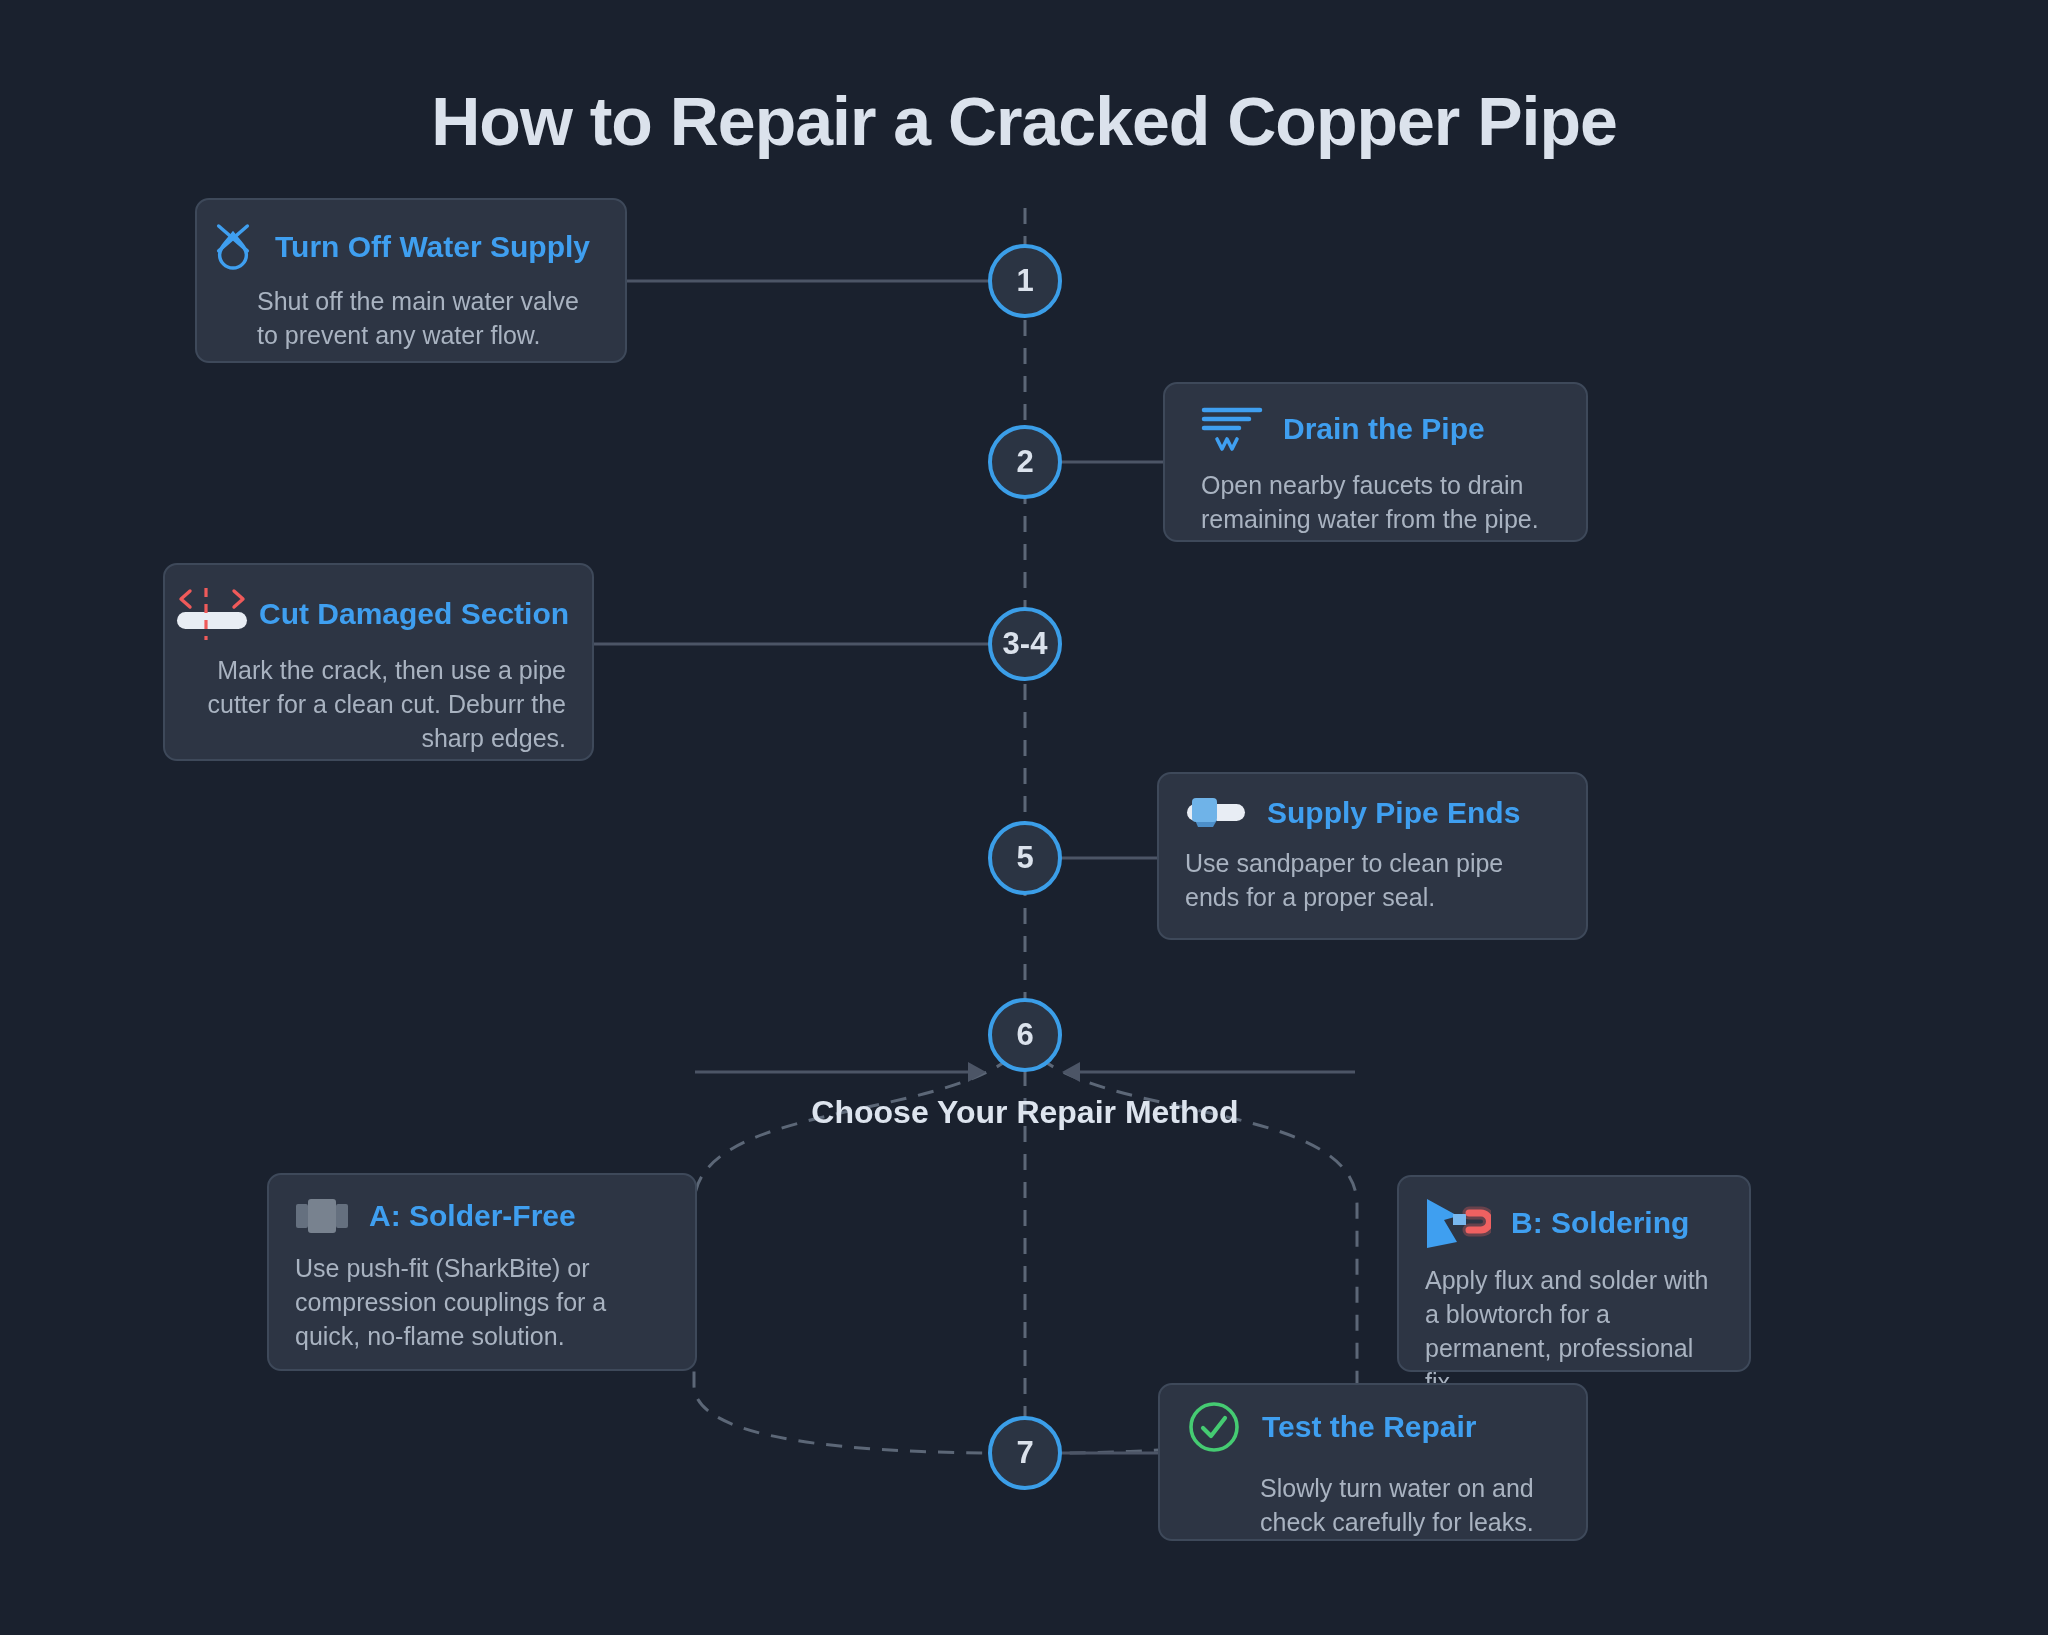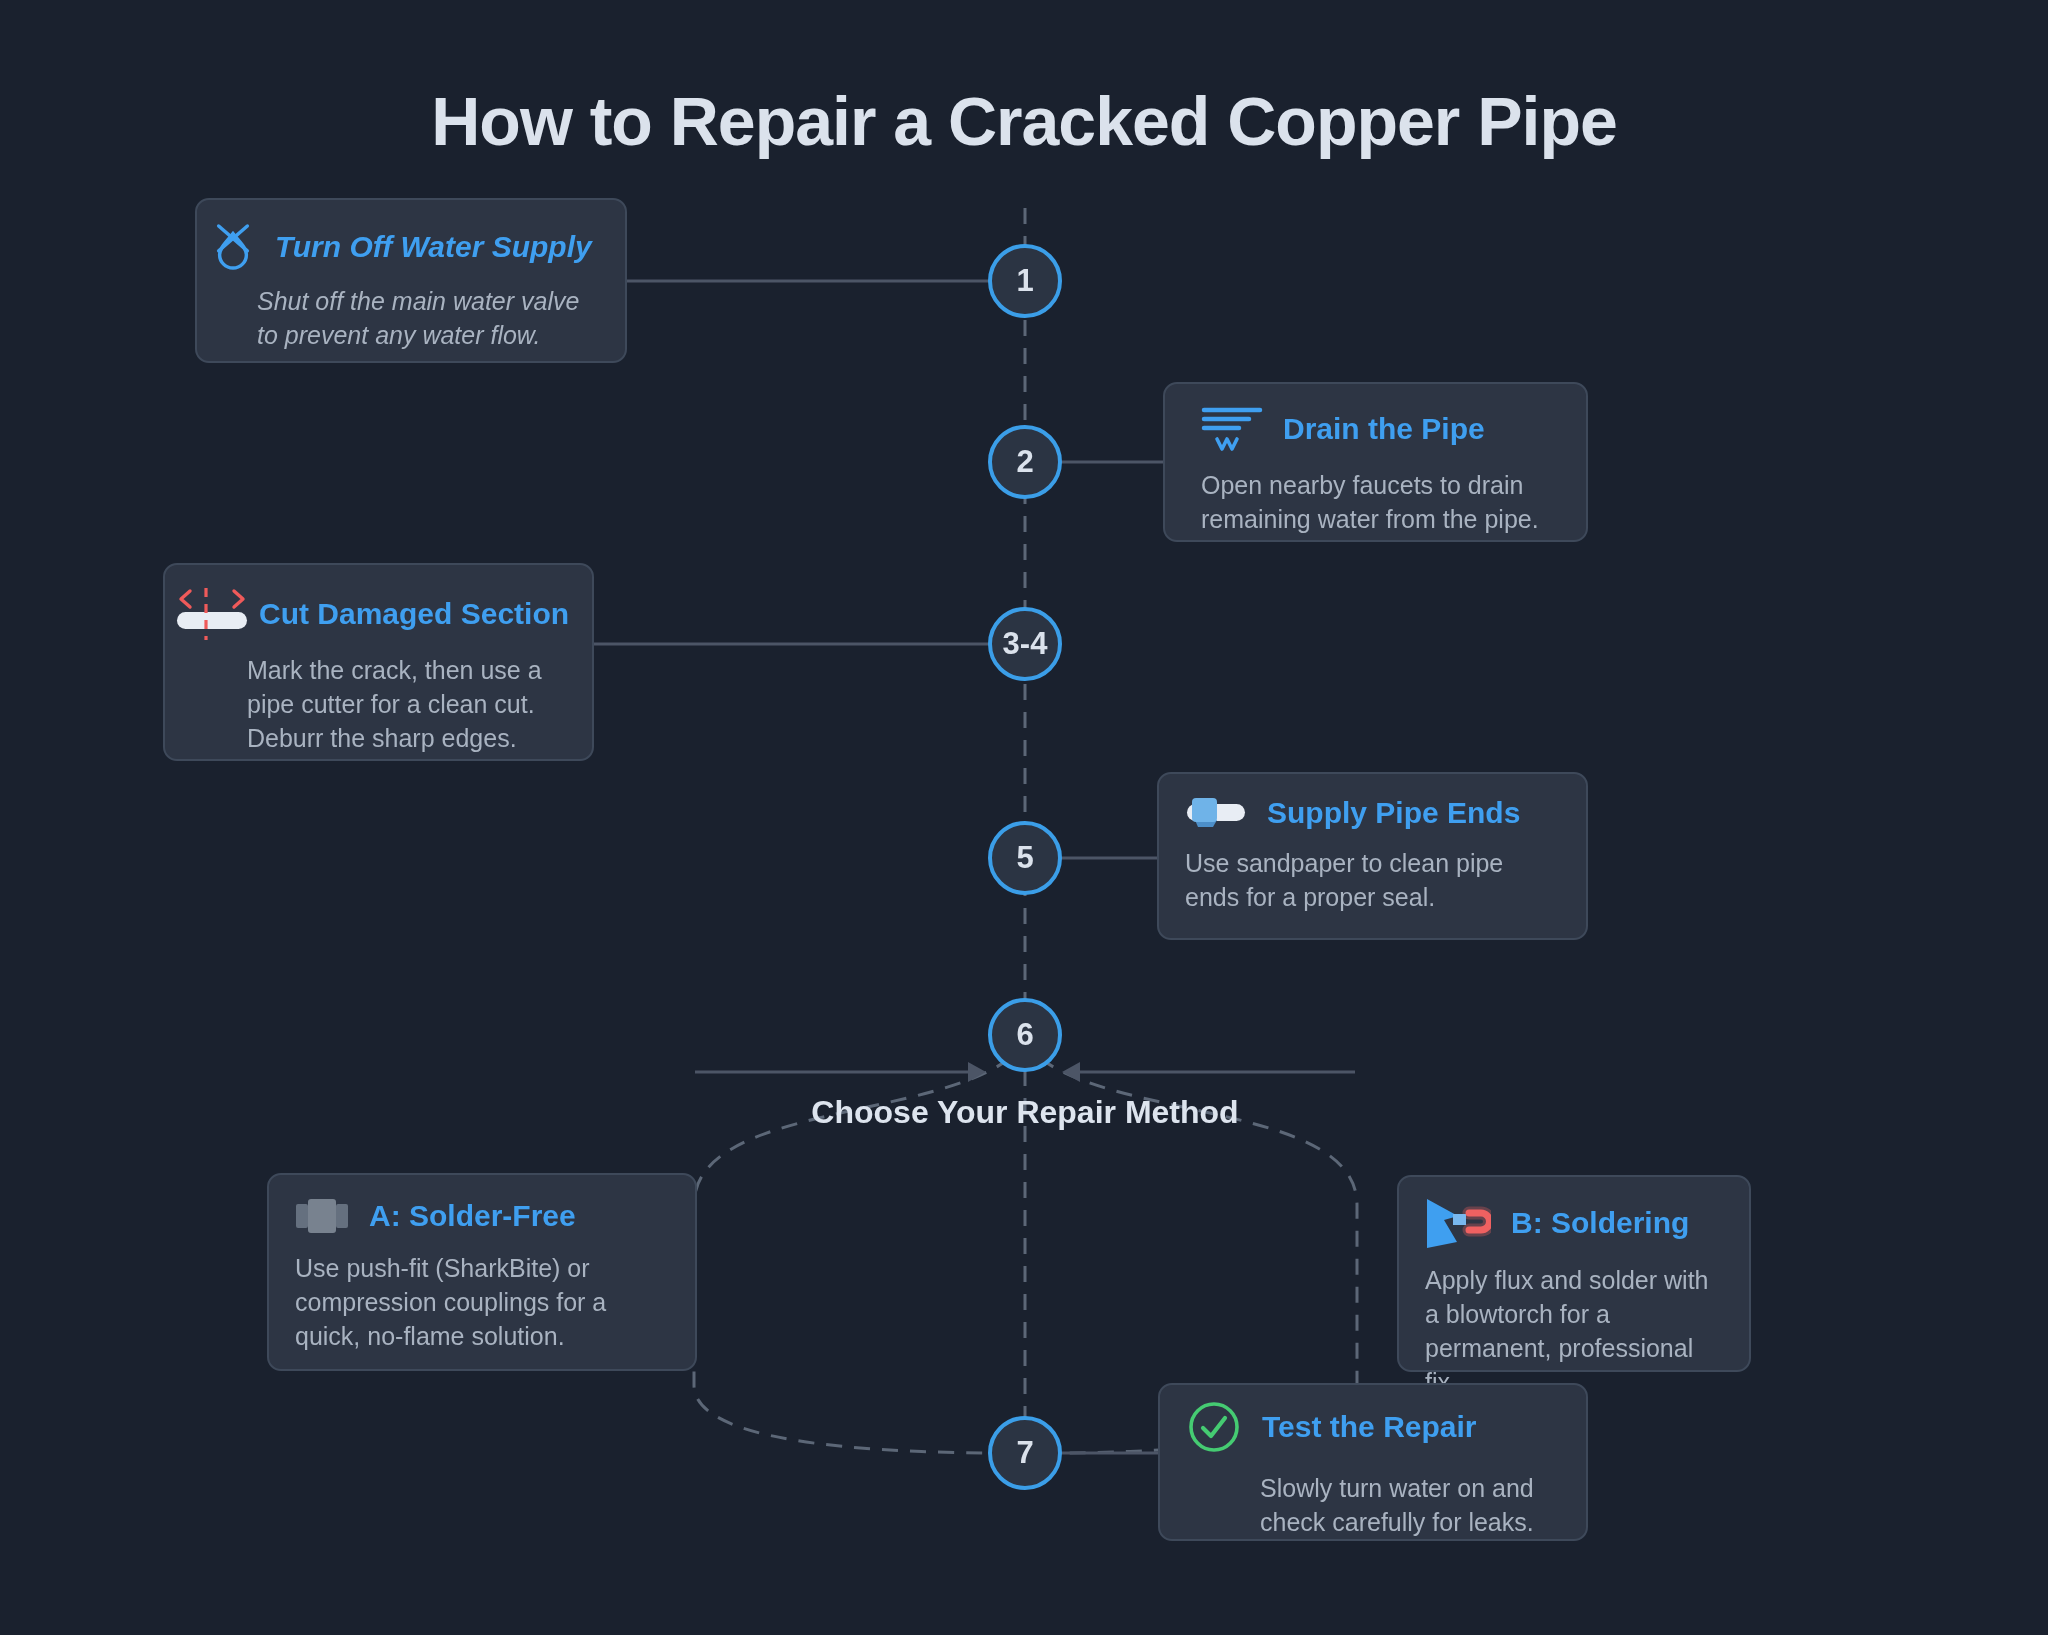--- a/index.html
+++ b/index.html
@@ -19,26 +19,26 @@
   }
   .card{
     position:absolute;box-sizing:border-box;
     background:#2d3544;border:2px solid #3e495a;border-radius:14px;
     padding:20px 26px;
   }
   .card-header{display:flex;align-items:center;gap:20px;}
   .icon{flex:0 0 auto;display:flex;align-items:center;}
   .card-title{color:#3f9ff0;font-weight:bold;font-size:30px;white-space:nowrap;}
   .card-desc{color:#a9b3c1;font-size:25px;line-height:34px;margin-top:14px;}
-  .c1{left:195px;top:198px;width:432px;height:165px;font-style:italic;}
+  .c1{left:195px;top:198px;width:432px;height:165px;}
   .c1 .card-desc{margin-left:34px;margin-top:10px;}
   .c1 .card-header{margin-left:-12px;}
   .c2{left:1163px;top:382px;width:425px;height:160px;padding-left:36px;}
   .c34{left:163px;top:563px;width:431px;height:198px;}
-  .c34 .card-desc{margin-left:56px;margin-top:10px;}
+  .c34 .card-desc{margin-top:10px;text-align:right;}
   .c34 .card-header{margin-left:-18px;gap:8px;}
   .c5{left:1157px;top:772px;width:431px;height:168px;}
   .cA{left:267px;top:1173px;width:430px;height:198px;}
   .cB{left:1397px;top:1175px;width:354px;height:197px;}
   .c7{left:1158px;top:1383px;width:430px;height:158px;padding-top:14px;}
   .c7 .card-desc{margin-left:74px;margin-top:16px;}
   .node{
     position:absolute;width:66px;height:66px;border-radius:50%;
     background:#2b3443;border:4px solid #3b9ee8;
     display:flex;align-items:center;justify-content:center;

